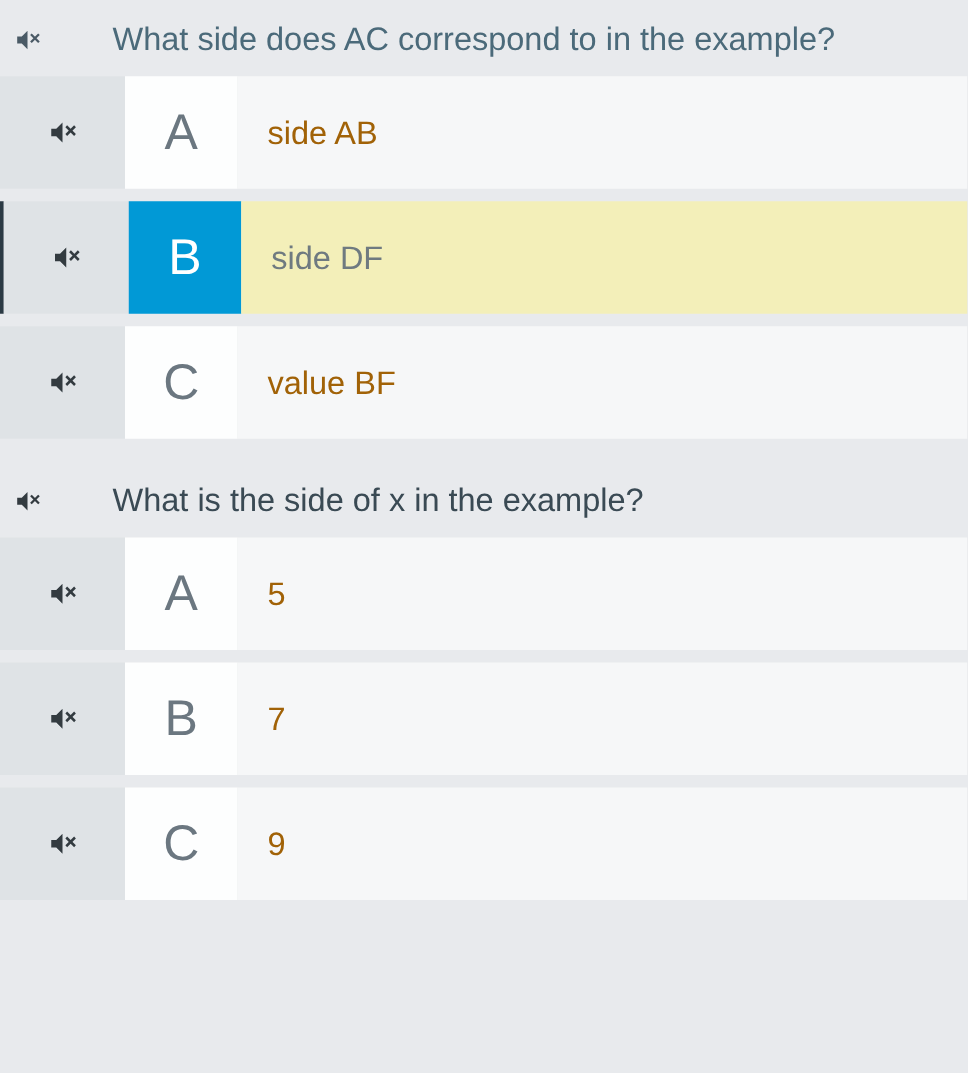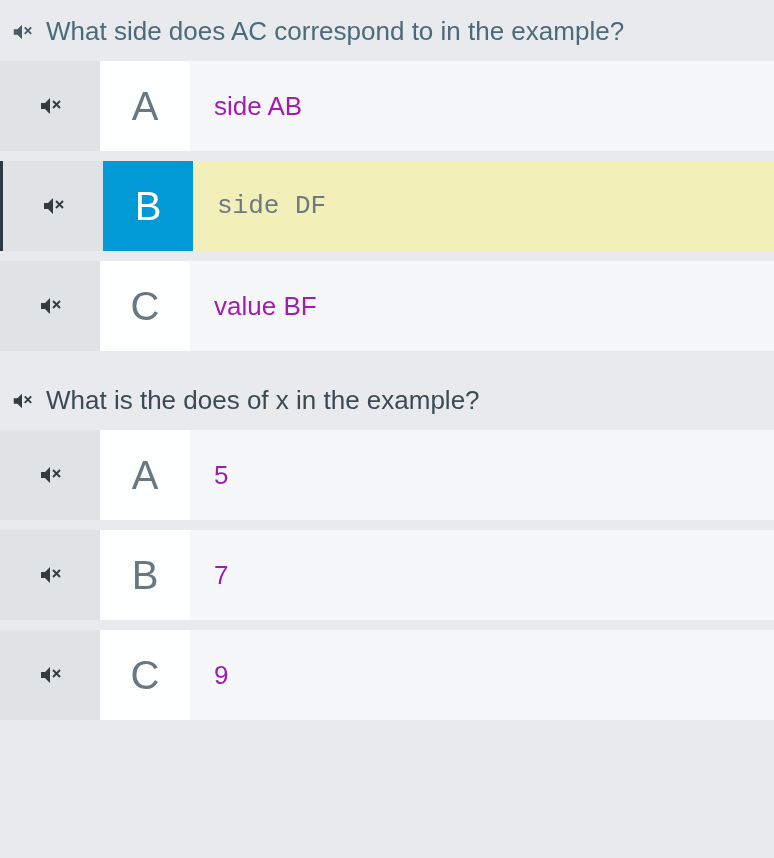--- a/index.html
+++ b/index.html
@@ -24,20 +24,21 @@
     align-items: center;
     justify-content: center;
     margin-right: 10px;
     color: #4a5a66;
     flex-shrink: 0;
   }
   .q-text {
     font-size: 26px;
     color: #4b6a7a;
     font-weight: 400;
+    margin-left: 44px;
   }
   .options { }
   .option {
     display: flex;
     align-items: stretch;
     height: 90px;
     margin-bottom: 10px;
   }
   .opt-audio-wrap {
     width: 100px;
@@ -64,34 +65,33 @@
     color: #6b7780;
     background: #fdfefe;
     flex-shrink: 0;
   }
   .opt-text {
     flex: 1;
     display: flex;
     align-items: center;
     padding-left: 24px;
     font-size: 26px;
-    color: #a21caf;
+    color: #a16207;
     background: #f6f7f8;
   }
   .option.selected {
     border-left: 3px solid #2b3a44;
   }
   .option.selected .opt-letter {
     background: #0199d6;
     color: #ffffff;
   }
   .option.selected .opt-text {
     background: #f3efb9;
     color: #6f7a80;
-    font-family: Liberation Mono, monospace;
   }
   svg { display:block; }
 </style>
 </head>
 <body>
 
 <div class="question-block">
   <div class="question-row">
     <span class="q-audio-icon">
       <svg viewBox="0 0 24 24" width="24" height="22" fill="#4a5a66">
@@ -147,21 +147,21 @@
 
 <div class="question-block">
   <div class="question-row">
     <span class="q-audio-icon">
       <svg viewBox="0 0 24 24" width="24" height="22" fill="#333b40">
           <path d="M3 9v6h4l5 5V4L7 9H3z"></path>
           <line x1="15" y1="7" x2="22" y2="14" stroke="#333b40" stroke-width="2"></line>
           <line x1="22" y1="7" x2="15" y2="14" stroke="#333b40" stroke-width="2"></line>
         </svg>
     </span>
-    <span class="q-text" style="color:#3a4a54;">What is the does of x in the example?</span>
+    <span class="q-text" style="color:#3a4a54;">What is the side of x in the example?</span>
   </div>
   <div class="options">
     <div class="option">
       <div class="opt-audio-wrap">
         <span class="opt-audio-icon">
           <svg viewBox="0 0 24 24" width="26" height="24" fill="#333b40">
               <path d="M3 9v6h4l5 5V4L7 9H3z"></path>
               <line x1="15" y1="7" x2="22" y2="14" stroke="#333b40" stroke-width="2"></line>
               <line x1="22" y1="7" x2="15" y2="14" stroke="#333b40" stroke-width="2"></line>
             </svg>

